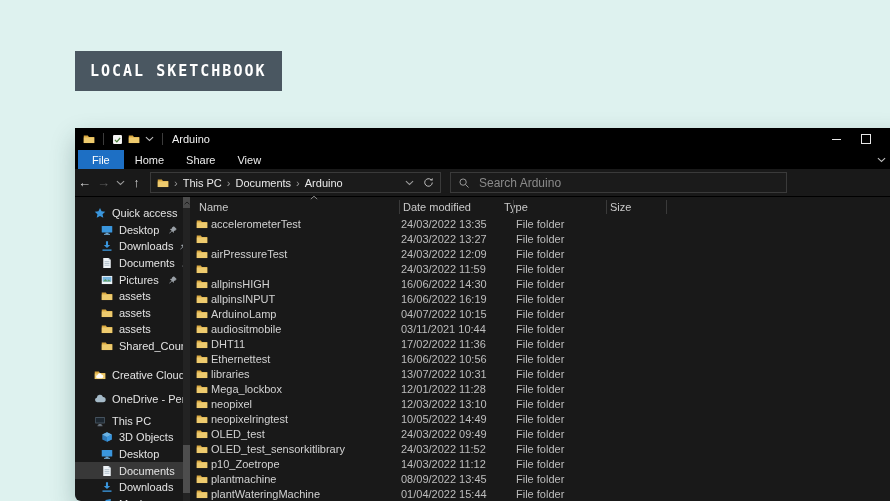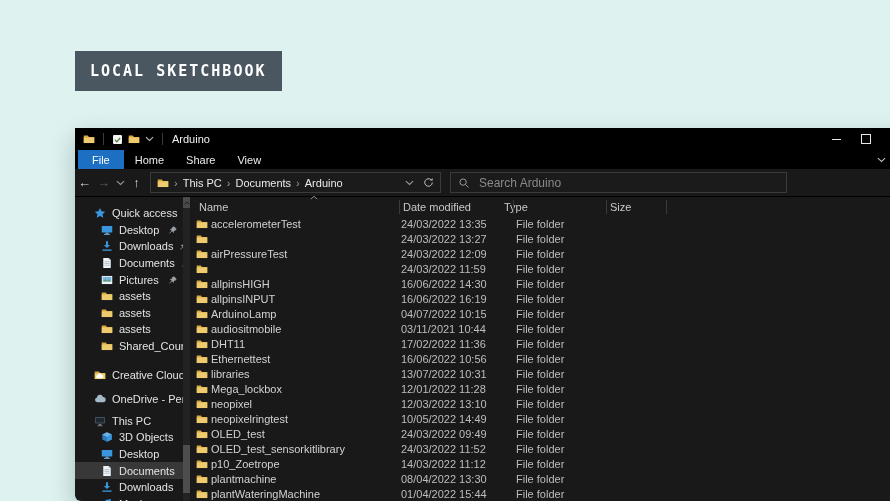--- a/index.html
+++ b/index.html
@@ -605,21 +605,21 @@
             <span class="f-type">File folder</span>
           </div>
           <div class="row">
             <span class="ic">
               <svg width="12" height="12" viewBox="0 0 16 16">
                 <path d="M1 3.2h5.4l1.5 2h7.1v8.2H1z" fill="#daa83f"></path>
                 <path d="M1 5.9h14v7.5H1z" fill="#eecb6e"></path>
               </svg>
             </span>
             <span class="f-name">plantmachine</span>
-            <span class="f-date">08/04/2022 13:30</span>
+            <span class="f-date">08/09/2022 13:45</span>
             <span class="f-type">File folder</span>
           </div>
           <div class="row">
             <span class="ic">
               <svg width="12" height="12" viewBox="0 0 16 16">
                 <path d="M1 3.2h5.4l1.5 2h7.1v8.2H1z" fill="#daa83f"></path>
                 <path d="M1 5.9h14v7.5H1z" fill="#eecb6e"></path>
               </svg>
             </span>
             <span class="f-name">plantWateringMachine</span>

